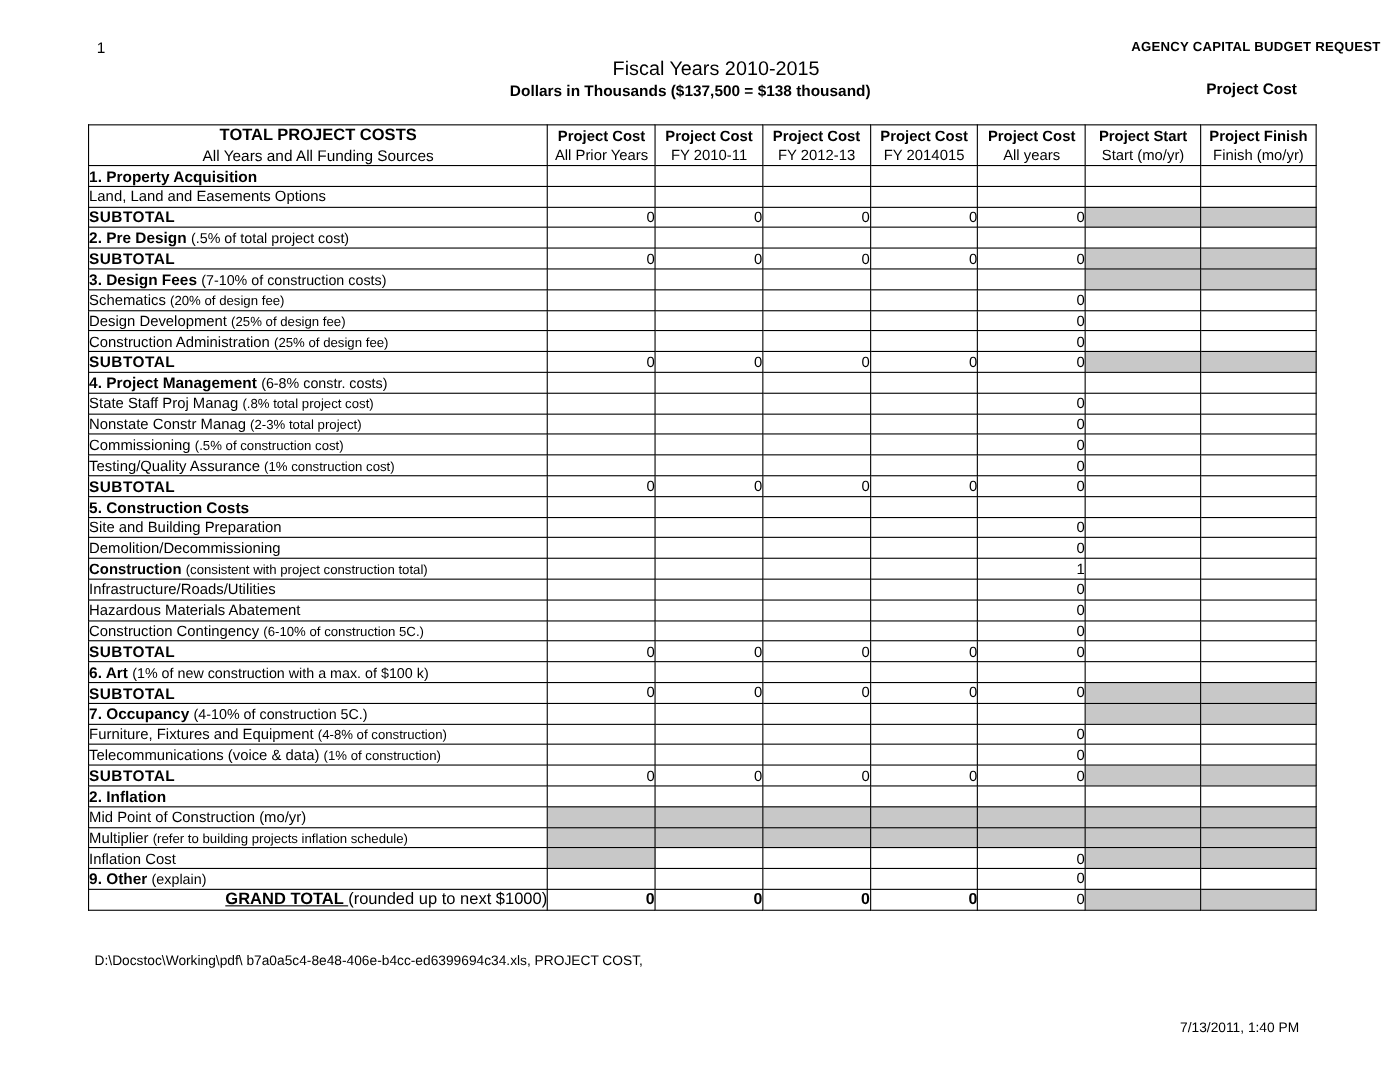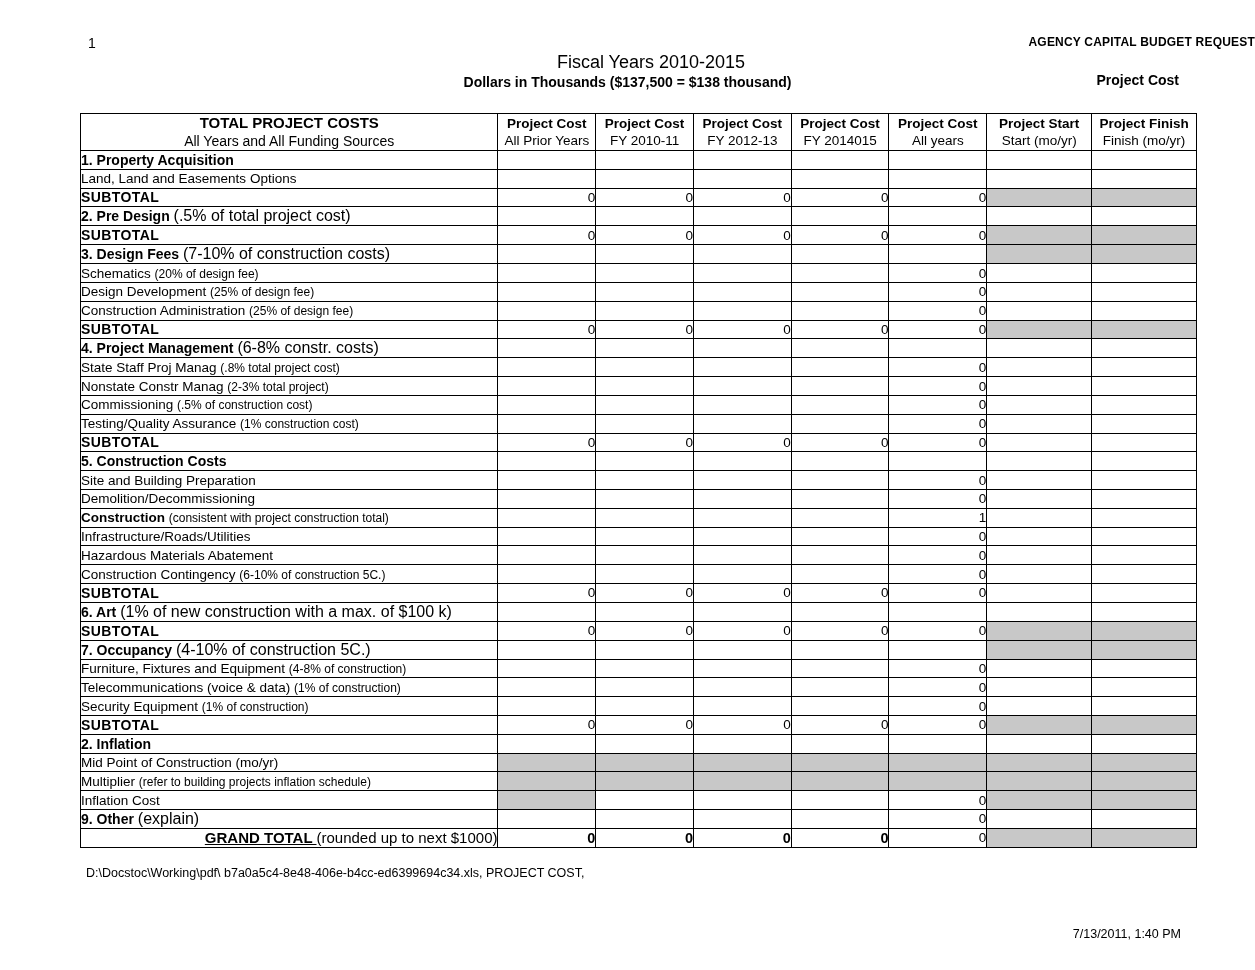--- a/index.html
+++ b/index.html
@@ -100,21 +100,21 @@
     font-size: 14px;
     line-height: 18px;
   }
   .sec-title {
     font-weight: bold;
     padding-left: 5px;
     font-size: 14px;
   }
   .sec-title .note {
     font-weight: normal;
-    font-size: 16px;
+    font-size: 13px;
   }
   .item {
     padding-left: 24px;
     font-size: 13.5px;
   }
   .item .note {
     font-size: 12px;
   }
   .subtotal {
     text-align: left;
@@ -495,30 +495,20 @@
           <td class="item">Telecommunications (voice &amp; data) <span class="note">(1% of construction)</span></td>
           <td class="num"></td>
           <td class="num"></td>
           <td class="num"></td>
           <td class="num"></td>
           <td class="num">0</td>
           <td></td>
           <td></td>
         </tr>
         <tr>
-          <td class="item">Security Equipment <span class="note">(1% of construction)</span></td>
-          <td class="num"></td>
-          <td class="num"></td>
-          <td class="num"></td>
-          <td class="num"></td>
-          <td class="num">0</td>
-          <td></td>
-          <td></td>
-        </tr>
-        <tr>
           <td class="subtotal">SUBTOTAL</td>
           <td class="num">0</td>
           <td class="num">0</td>
           <td class="num">0</td>
           <td class="num">0</td>
           <td class="num">0</td>
           <td class="shaded"></td>
           <td class="shaded"></td>
         </tr>
         <tr>

